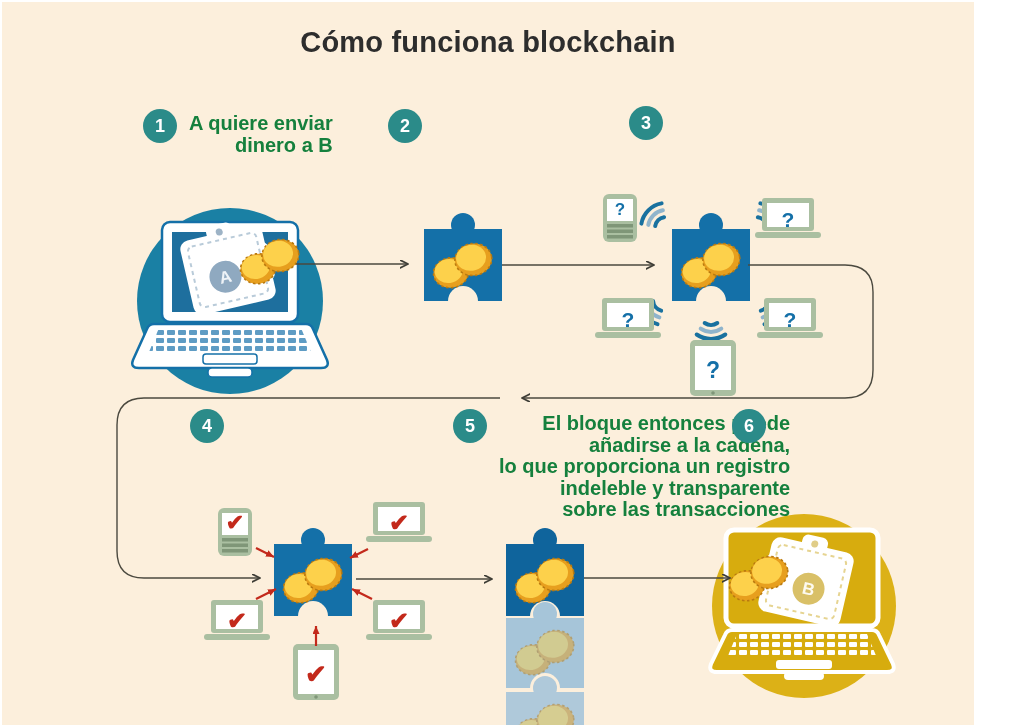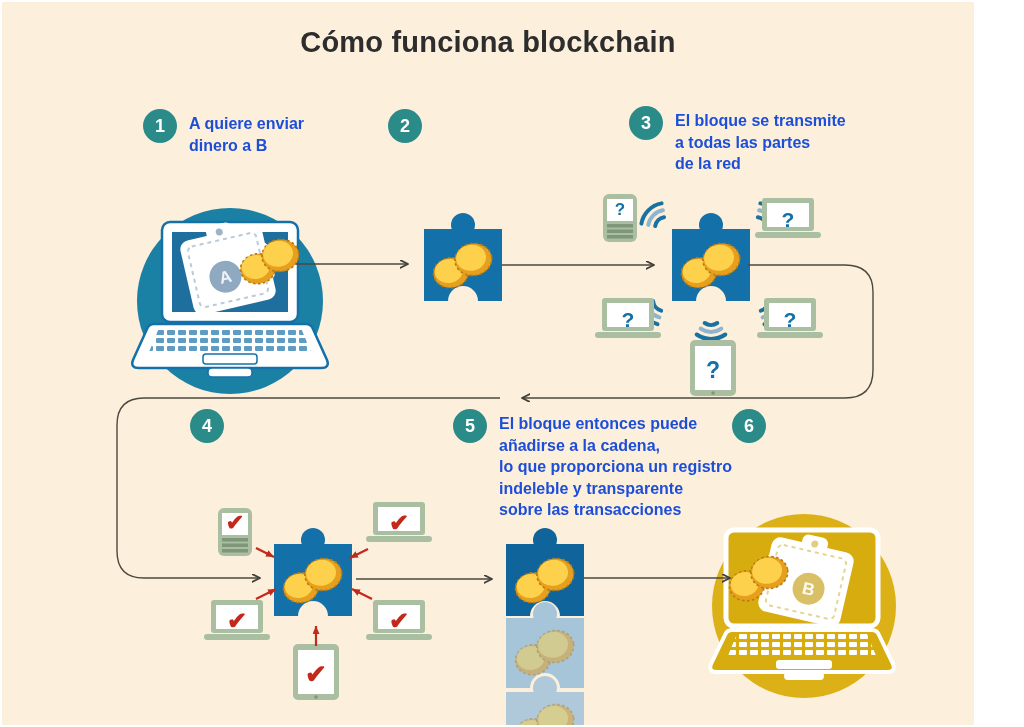--- a/index.html
+++ b/index.html
@@ -12,22 +12,22 @@
     position:absolute;left:0;top:24px;width:100%;text-align:center;
     font-size:29px;font-weight:bold;color:#2d2d2d;letter-spacing:0.2px;
   }
   .step{position:absolute;display:flex;gap:12px;align-items:flex-start;}
   .badge{
     flex:none;width:34px;height:34px;border-radius:50%;background:#2b8b89;
     color:#fff;font-weight:bold;font-size:18px;display:flex;
     align-items:center;justify-content:center;
   }
   .stext{
-    white-space:pre-line;font-weight:bold;font-size:16px;line-height:21.5px;
-    color:#1d4ed8;padding-top:4px;
+    white-space:pre-line;font-weight:bold;font-size:20px;line-height:21.5px;
+    color:#15803d;padding-top:4px;text-align:right;
   }
   #s1{left:141px;top:107px;} #s2{left:386px;top:107px;} #s3{left:627px;top:104px;}
   #s4{left:188px;top:407px;} #s5{left:451px;top:407px;} #s6{left:730px;top:407px;}
   svg{position:absolute;left:0;top:0;}
   svg text{font-family:"Liberation Sans",sans-serif;font-weight:bold;}
 </style>
 </head>
 <body>
 
 <div id="canvas">
@@ -206,23 +206,20 @@
   <div class="step" id="s1">
     <div class="badge">1</div>
     <div class="stext">A quiere enviar
 dinero a B</div>
   </div>
   <div class="step" id="s2">
     <div class="badge">2</div>
   </div>
   <div class="step" id="s3">
     <div class="badge">3</div>
-    <div class="stext">El bloque se transmite
-a todas las partes
-de la red</div>
   </div>
   <div class="step" id="s4">
     <div class="badge">4</div>
   </div>
   <div class="step" id="s5">
     <div class="badge">5</div>
     <div class="stext">El bloque entonces puede
 añadirse a la cadena,
 lo que proporciona un registro
 indeleble y transparente

